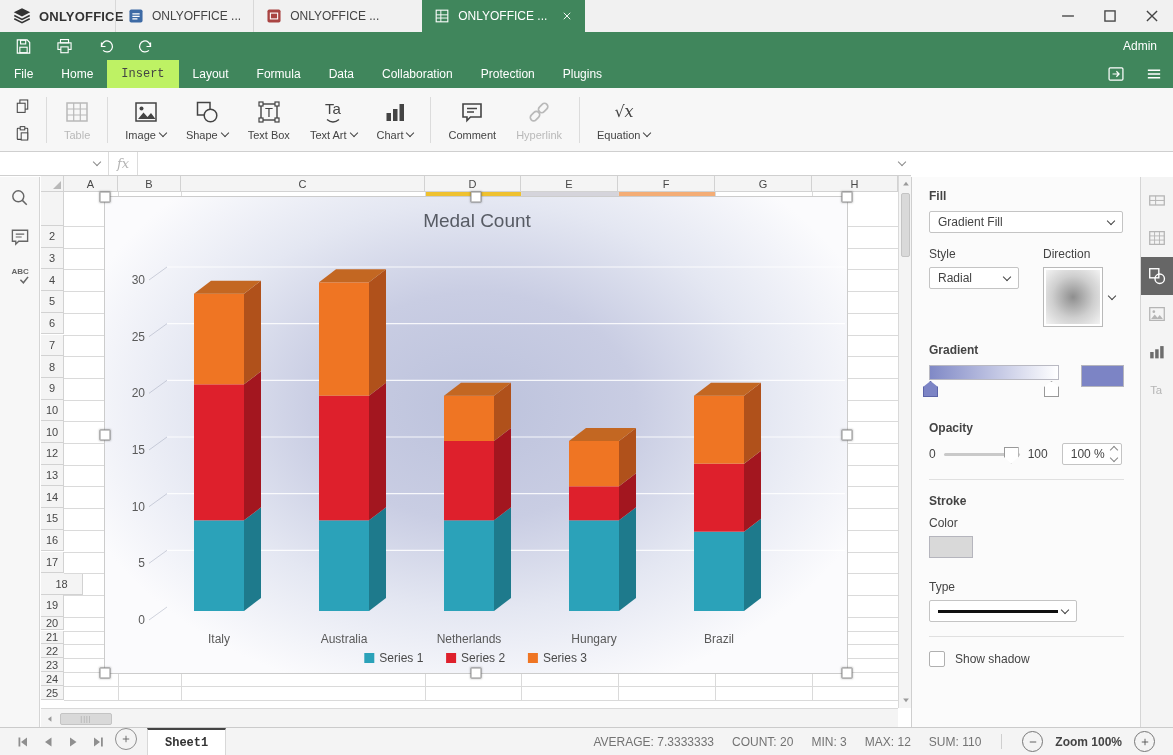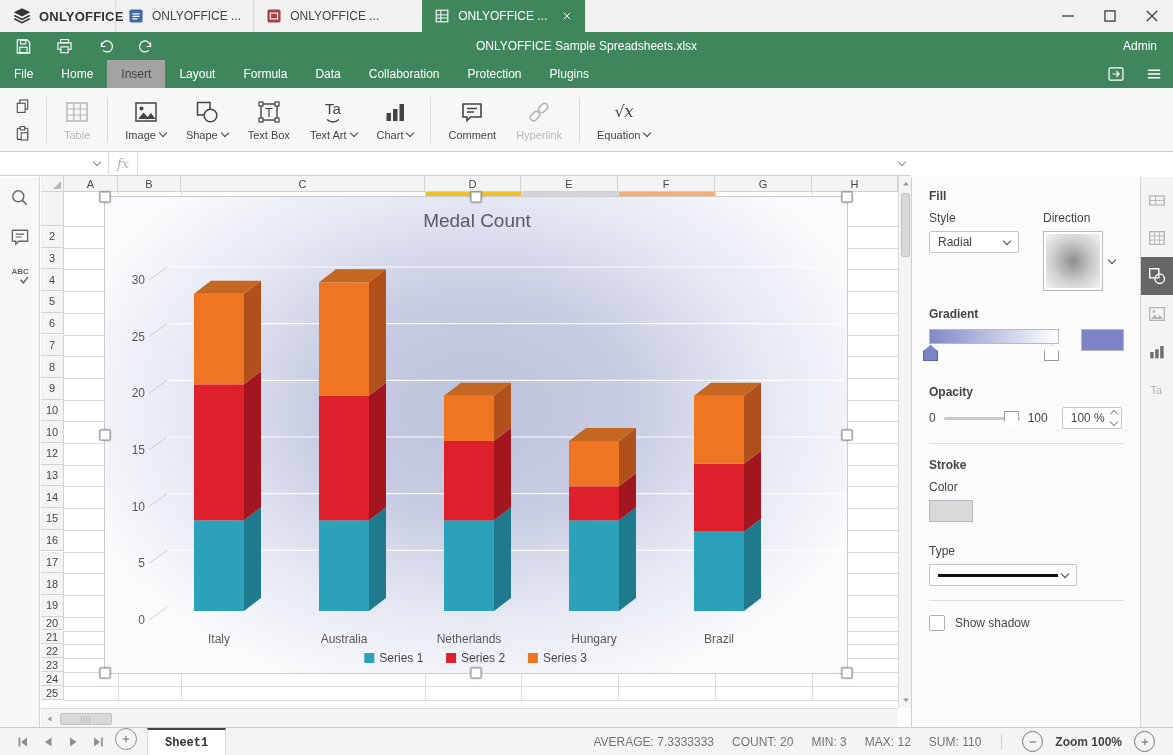--- a/index.html
+++ b/index.html
@@ -18,21 +18,21 @@
   .win-btn{width:42px;height:32px;display:flex;align-items:center;justify-content:center;color:#444;}
   
   #header{position:absolute;left:0;top:32px;width:1173px;height:28px;background:#40865c;display:flex;align-items:center;color:#fff;}
   .qa{display:flex;align-items:center;gap:22px;padding-left:14px;z-index:2;}
   .qa .qa-btn{display:flex;align-items:center;}
   .header-title{position:absolute;left:0;width:1173px;text-align:center;font-size:12px;color:#fff;pointer-events:none;}
   .header-user{margin-left:auto;padding-right:16px;font-size:12px;z-index:2;}
   
   #menubar{position:absolute;left:0;top:60px;width:1173px;height:28px;background:#40865c;display:flex;align-items:stretch;font-size:12px;color:#fff;}
   .menu-item{padding:0 14px;display:flex;align-items:center;}
-  .menu-item.active{background:#a3a3a3;color:#444;}
+  .menu-item.active{background:#bef264;color:#444;font-family:Liberation Mono, monospace;}
   .menu-right{margin-left:auto;display:flex;align-items:stretch;}
   .menu-icon-btn{width:38px;display:flex;align-items:center;justify-content:center;}
   
   #toolbar{position:absolute;left:0;top:88px;width:1173px;height:64px;background:#f7f7f7;border-bottom:1px solid #cfcfcf;
            display:flex;align-items:center;padding:0 6px;box-sizing:border-box;}
   .clip-col{display:flex;flex-direction:column;gap:10px;padding:0 8px;color:#444;}
   .tb-sep{width:1px;height:46px;background:#dcdcdc;margin:0 7px;}
   .tb-btn{display:flex;flex-direction:column;align-items:center;justify-content:center;gap:4px;padding:0 10px;height:58px;color:#444;}
   .tb-btn .lbl{font-size:11px;display:flex;align-items:center;gap:4px;white-space:nowrap;}
   .tb-btn.disabled{color:#b9b9b9;}
@@ -172,21 +172,20 @@
         </span>
       <span class="win-btn" id="wc-close">
           <svg width="22" height="22" viewBox="0 0 26 26" xmlns="http://www.w3.org/2000/svg" style="display:block">
             <path d="M7 7 L19 19 M19 7 L7 19" stroke="currentColor" stroke-width="1.6"></path>
           </svg>
         </span>
     </div>
   </div>
 
   <div id="header">
-    <div class="header-title">ONLYOFFICE Sample Spreadsheets.xlsx</div>
     <div class="qa">
       <span class="qa-btn" id="qa-save">
           <svg width="19" height="19" viewBox="0 0 26 26" xmlns="http://www.w3.org/2000/svg" style="display:block">
             <path d="M4.5 4h13.5l3.5 3.5V22H4.5z" fill="none" stroke="#fff" stroke-width="1.6"></path>
             <rect x="9" y="4.5" width="7" height="5" fill="none" stroke="#fff" stroke-width="1.5"></rect>
             <rect x="8" y="14" width="10" height="7.5" fill="none" stroke="#fff" stroke-width="1.5"></rect>
           </svg>
         </span>
       <span class="qa-btn" id="qa-print">
           <svg width="19" height="19" viewBox="0 0 26 26" xmlns="http://www.w3.org/2000/svg" style="display:block">
@@ -430,21 +429,21 @@
         <div class="rowhead" style="left:0;top:180.2px;width:23px;height:21.7px;">8</div>
         <div class="rowhead" style="left:0;top:201.89999999999998px;width:23px;height:21.7px;">9</div>
         <div class="rowhead" style="left:0;top:223.59999999999997px;width:23px;height:21.7px;">10</div>
         <div class="rowhead" style="left:0;top:245.29999999999995px;width:23px;height:21.7px;">10</div>
         <div class="rowhead" style="left:0;top:266.99999999999994px;width:23px;height:21.7px;">12</div>
         <div class="rowhead" style="left:0;top:288.69999999999993px;width:23px;height:21.7px;">13</div>
         <div class="rowhead" style="left:0;top:310.3999999999999px;width:23px;height:21.7px;">14</div>
         <div class="rowhead" style="left:0;top:332.0999999999999px;width:23px;height:21.7px;">15</div>
         <div class="rowhead" style="left:0;top:353.7999999999999px;width:23px;height:21.7px;">16</div>
         <div class="rowhead" style="left:0;top:375.4999999999999px;width:23px;height:21.7px;">17</div>
-        <div class="rowhead" style="left:0;top:397.1999999999999px;width:23px;height:21.7px;">18</div>
+        <div class="rowhead" style="left:0;top:397.1999999999999px;width:42px;height:21.7px;">18</div>
         <div class="rowhead" style="left:0;top:418.89999999999986px;width:23px;height:21.7px;">19</div>
         <div class="rowhead" style="left:0;top:440.59999999999985px;width:23px;height:13.9px;">20</div>
         <div class="rowhead" style="left:0;top:454.49999999999983px;width:23px;height:13.9px;">21</div>
         <div class="rowhead" style="left:0;top:468.3999999999998px;width:23px;height:13.9px;">22</div>
         <div class="rowhead" style="left:0;top:482.2999999999998px;width:23px;height:13.9px;">23</div>
         <div class="rowhead" style="left:0;top:496.19999999999976px;width:23px;height:13.9px;">24</div>
         <div class="rowhead" style="left:0;top:510.09999999999974px;width:23px;height:13.9px;">25</div>
         <div class="row1fill" style="left:384px;top:16px;width:96px;height:34px;background:#EFC12F;"></div>
         <div class="row1fill" style="left:480px;top:16px;width:97px;height:34px;background:#D5D4DB;"></div>
         <div class="row1fill" style="left:577px;top:16px;width:97px;height:34px;background:#F4AD76;"></div>
@@ -581,20 +580,24 @@
               <path d="M9 3 4 7l5 4z" fill="currentColor"></path>
             </svg>
           </div>
           <div class="sc-thumb" style="width:52px;height:12px;margin-left:3px;">||||</div>
         </div>
       </div>
   </div>
 
   <div id="panel">
     <div class="p-bold">Fill</div>
+    <div class="select" style="width:194px;margin-bottom:14px;">
+      <span>Gradient Fill</span>
+        <span class="chev"></span>
+    </div>
     <div class="p-row">
       <div>
         <div class="p-label">Style</div>
         <div class="select" style="width:90px;">
           <span>Radial</span>
             <span class="chev"></span>
         </div>
       </div>
       <div>
         <div class="p-label">Direction</div>

